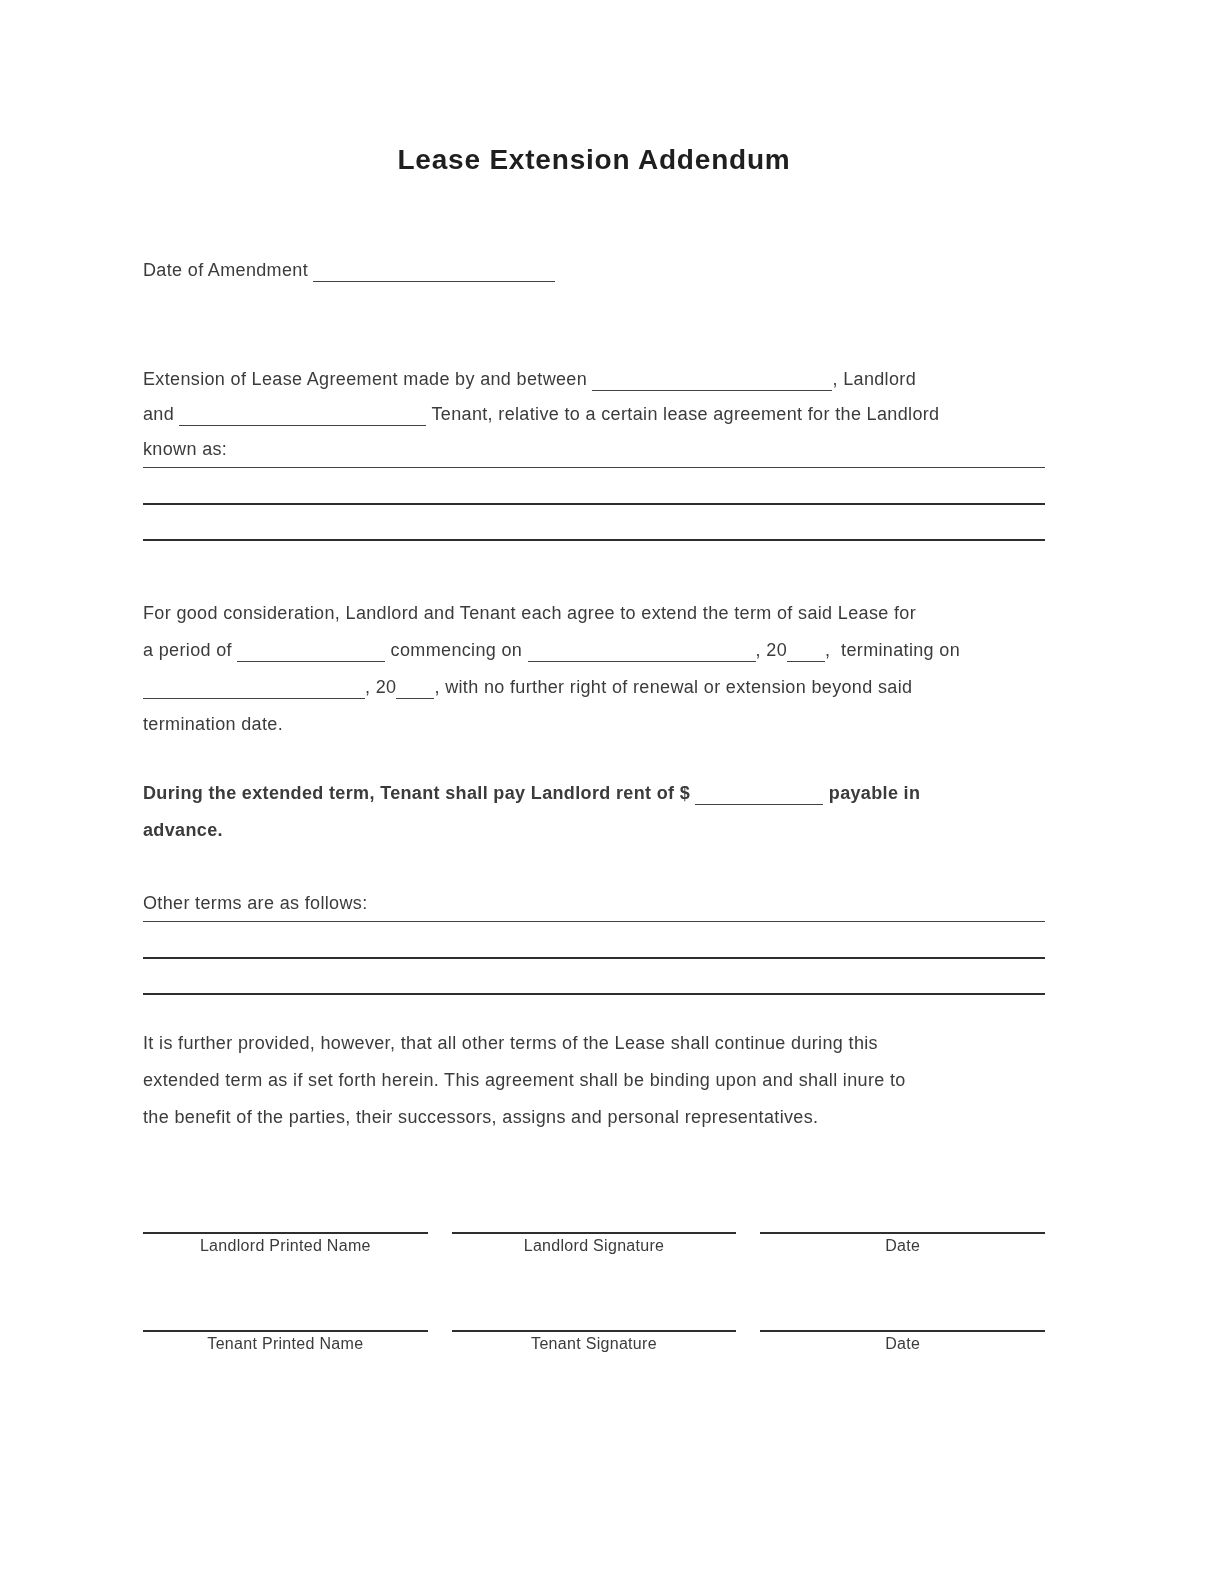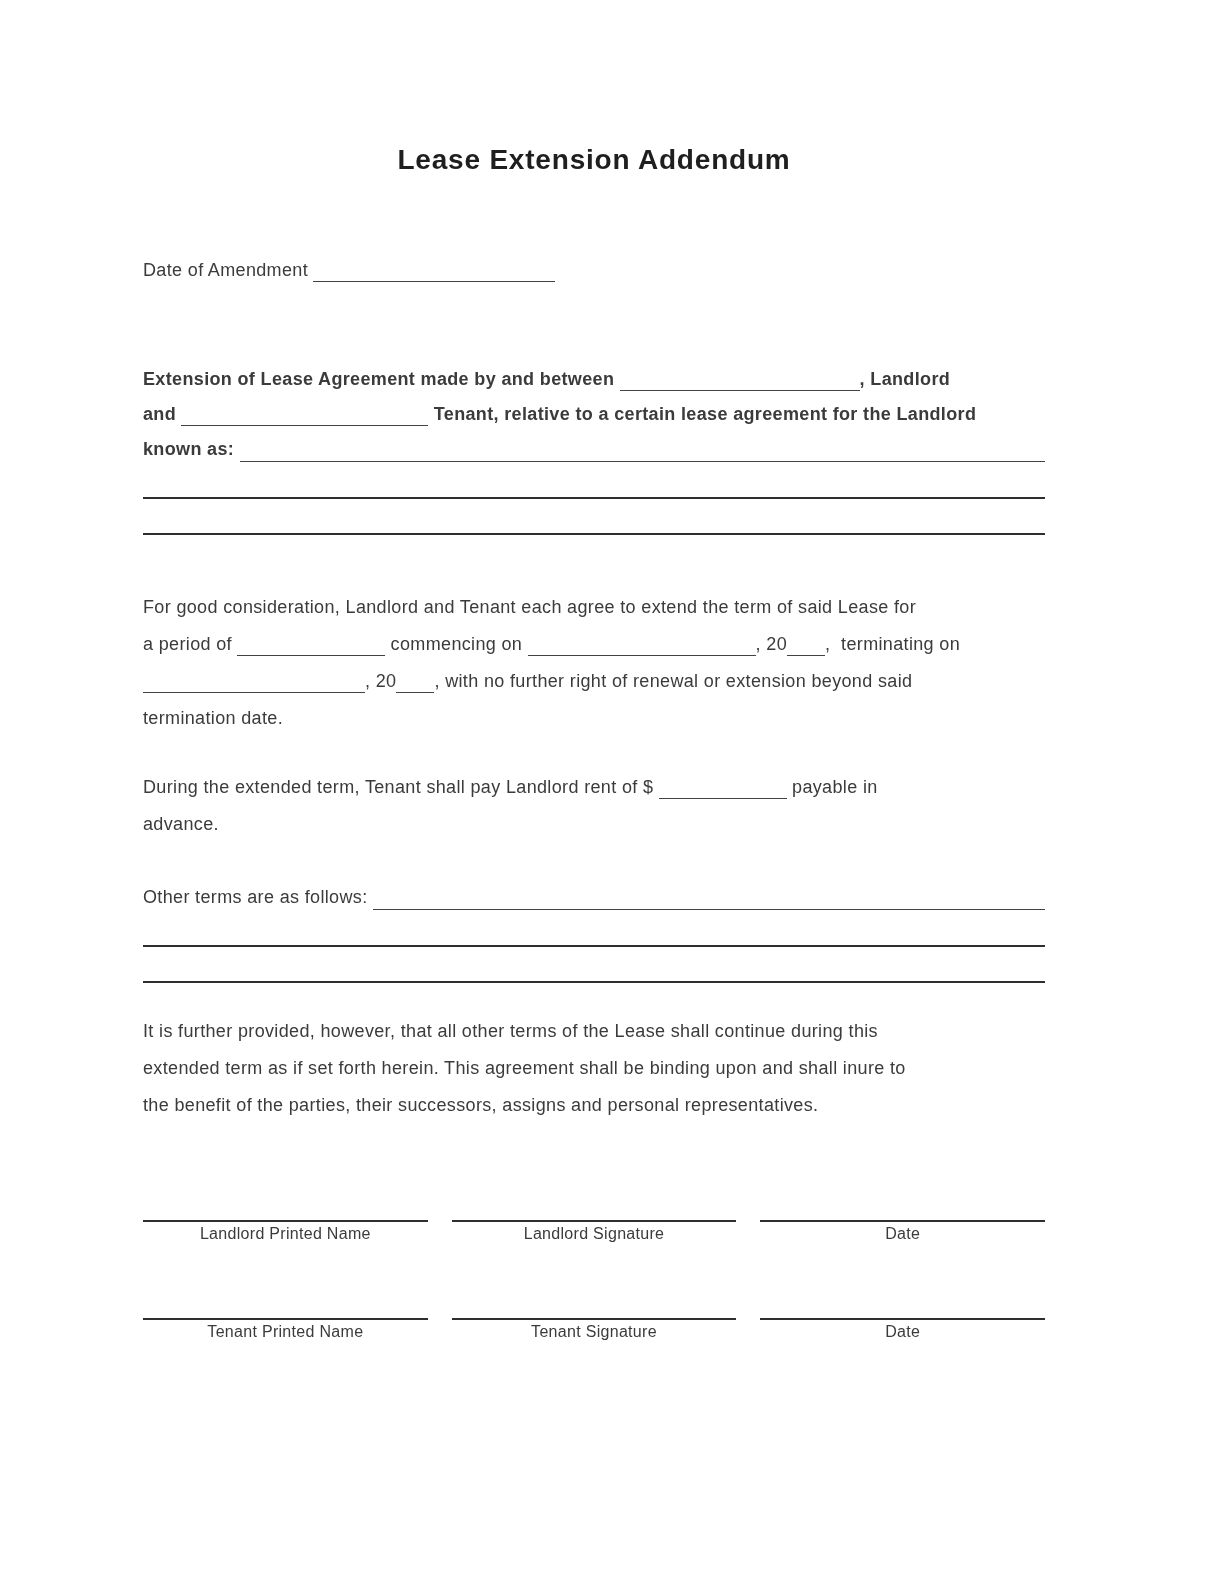--- a/index.html
+++ b/index.html
@@ -39,41 +39,41 @@
 
   
   .blank {
     display: inline-block;
     border-bottom: 1.5px solid #434343;
     height: 24px;
     vertical-align: -6px;
   }
 
   
-  .fillline { display: flex; }
+  .fillline { display: flex; flex-direction: column; }
   .fillline .blank-fill {
     flex: 1;
     border-bottom: 1.5px solid #434343;
     margin-bottom: 5px;
   }
 
   
   .rule {
     border-bottom: 2px solid #2e2e2e;
     height: 32px;
   }
   .rule + .rule { height: 36px; }
 
   .date-row { margin-bottom: 74px; }
 
-  .para-intro { margin-bottom: 0; font-weight: bold; }
+  .para-intro { margin-bottom: 0; }
   .para-term { margin-top: 54px; }
   .para-term .textline { line-height: 37px; }
   .para-rent { margin-top: 32px; }
-  .para-rent .textline { line-height: 37px; }
+  .para-rent .textline { line-height: 37px; font-weight: bold; }
   .para-other { margin-top: 37px; }
   .para-closing { margin-top: 30px; }
   .para-closing .textline { line-height: 37px; }
 
   .sig-block { margin-top: 60px; }
   .sig-block.second { margin-top: 36px; }
   .sig-row {
     display: flex;
     gap: 24px;
   }

